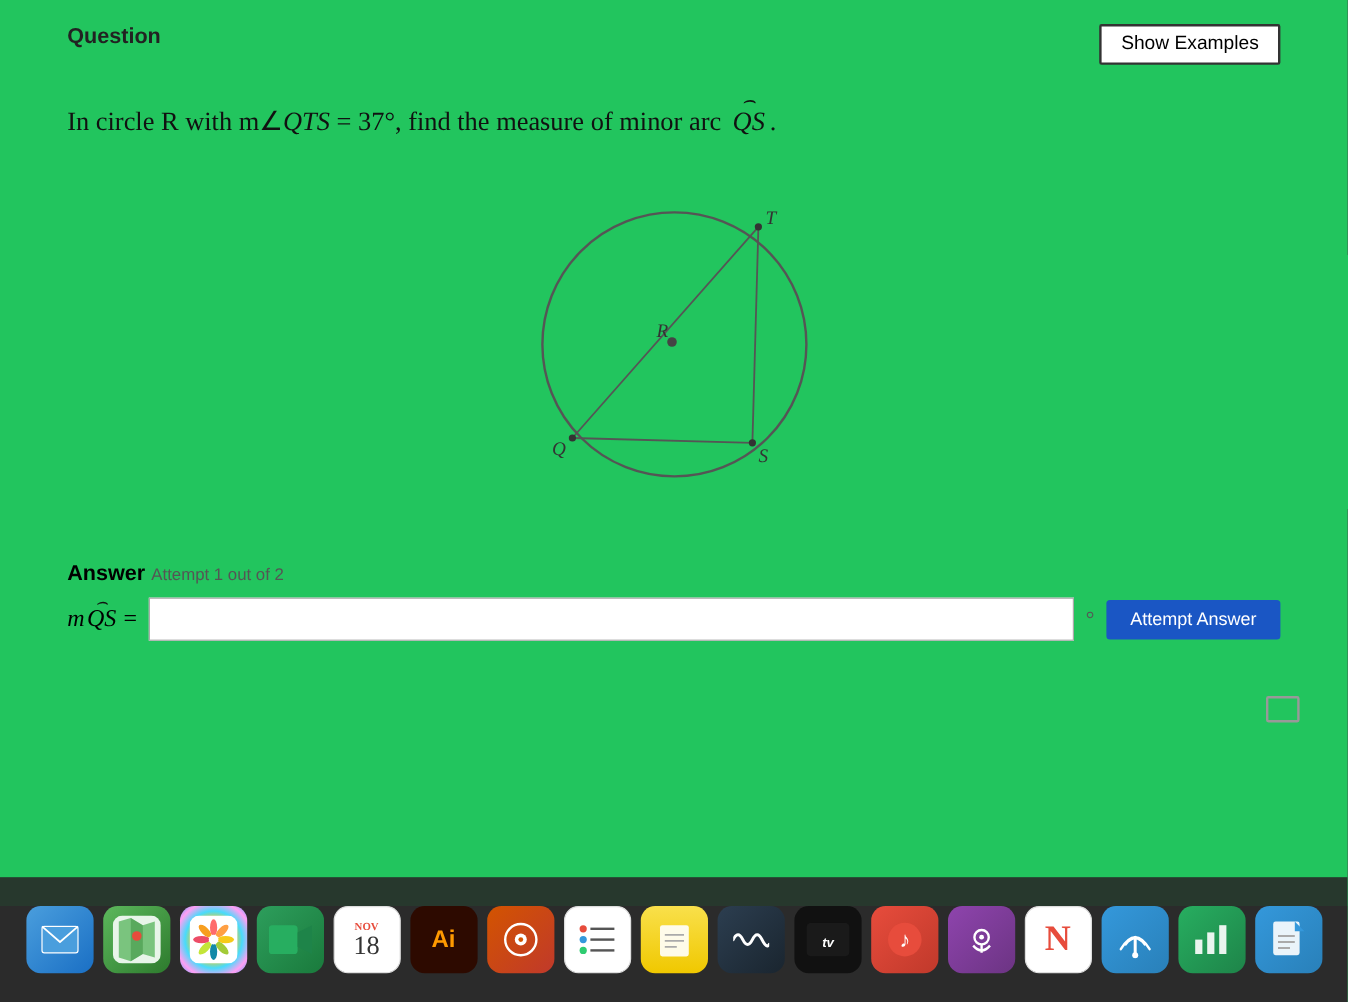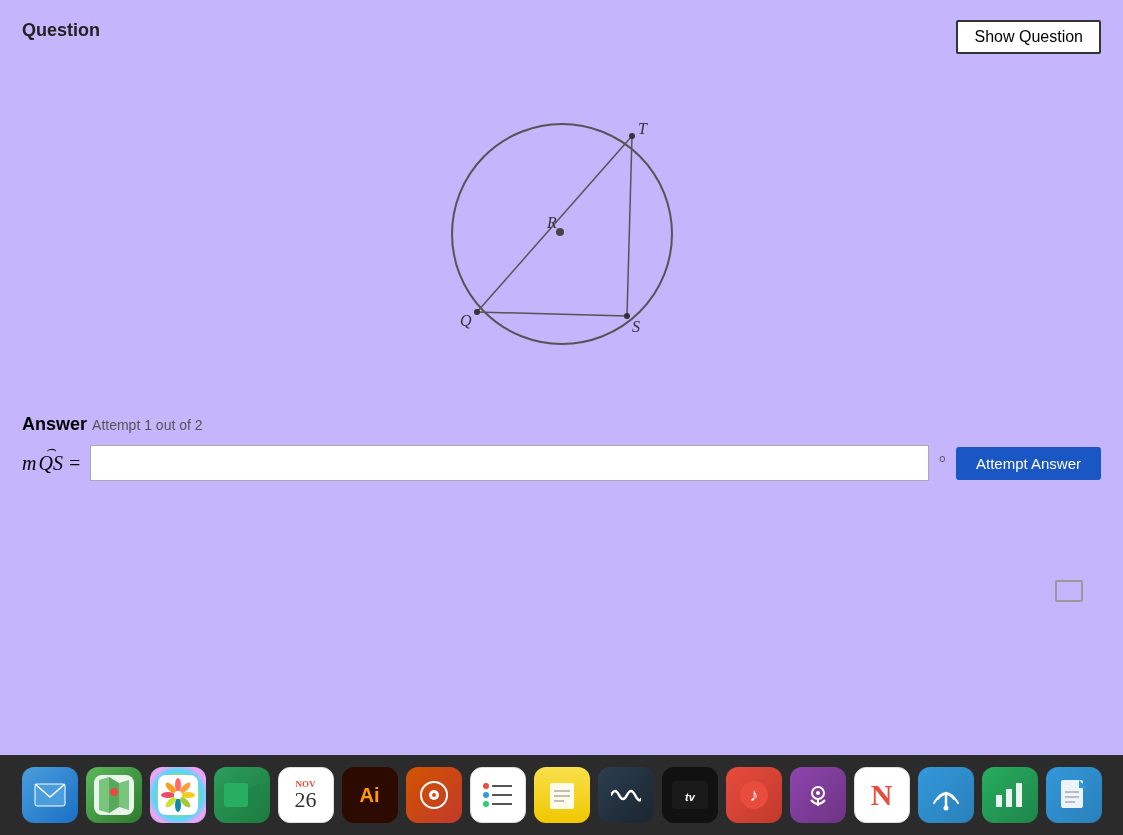--- a/index.html
+++ b/index.html
@@ -10,22 +10,22 @@
       font-family: 'Georgia', serif;
       overflow: hidden;
       position: relative;
     }
     .main-content {
       position: absolute;
       top: 0;
       left: 0;
       right: 0;
       bottom: 80px;
-      background: #c4b5fd;
-      padding: 20px 22px;
+      background: #22c55e;
+      padding: 20px 56px;
     }
     .header-row {
       display: flex;
       justify-content: space-between;
       align-items: flex-start;
       margin-bottom: 30px;
     }
     .question-label {
       font-size: 18px;
       font-weight: bold;
@@ -155,21 +155,21 @@
       border: 2px solid #999;
       border-radius: 2px;
       background: transparent;
     }
     
     .dock {
       position: absolute;
       bottom: 0;
       left: 0;
       right: 0;
-      height: 80px;
+      height: 104px;
       background: rgba(40,40,40,0.9);
       display: flex;
       align-items: center;
       justify-content: center;
       gap: 8px;
       padding: 6px 10px;
     }
     .dock-item {
       width: 56px;
       height: 56px;
@@ -202,23 +202,27 @@
     .dock-item.music { background: linear-gradient(135deg, #e74c3c, #c0392b); font-size: 24px; }
     .dock-item.news { background: white; border: 1px solid #ddd; }
   </style>
 </head>
 <body>
 
 <div class="main-content">
 
   <div class="header-row">
     <span class="question-label">Question</span>
-    <button class="show-examples-btn">Show Question</button>
-  </div>
-
+    <button class="show-examples-btn">Show Examples</button>
+  </div>
+
+  <div class="problem-text">
+    In circle R with m∠<em>QTS</em> = 37°, find the measure of minor arc
+    <span class="arc-notation" style="margin: 0 4px;"><em>QS</em></span>.
+  </div>
 
   <div class="diagram-area">
     <svg class="circle-svg" viewBox="0 0 300 300">
 
       <circle cx="150" cy="150" r="110" fill="none" stroke="#555" stroke-width="2"></circle>
 
       <line x1="65" y1="228" x2="220" y2="52" stroke="#555" stroke-width="1.5"></line>
 
       <line x1="220" y1="52" x2="215" y2="232" stroke="#555" stroke-width="1.5"></line>
 
@@ -298,21 +302,21 @@
 
   <div class="dock-item facetime">
     <svg width="36" height="28" viewBox="0 0 36 28">
       <rect x="0" y="2" width="24" height="24" rx="3" fill="#27ae60"></rect>
       <polygon points="24,8 36,2 36,26 24,20" fill="#1e8449"></polygon>
     </svg>
   </div>
 
   <div class="dock-item calendar">
     <span class="cal-month">NOV</span>
-    <span class="cal-day">26</span>
+    <span class="cal-day">18</span>
   </div>
 
   <div class="dock-item illustrator">
     <span style="font-size:20px; color:#ff9a00; font-weight:bold; font-family:Arial;text-align:center;">Ai</span>
   </div>
 
   <div class="dock-item" style="background: linear-gradient(135deg, #d35400, #c0392b); border-radius:12px; width:56px;height:56px;display:flex;align-items:center;justify-content:center;">
     <svg width="30" height="30" viewBox="0 0 30 30">
       <circle cx="15" cy="15" r="13" fill="none" stroke="white" stroke-width="2"></circle>
       <circle cx="15" cy="15" r="5" fill="white"></circle>

